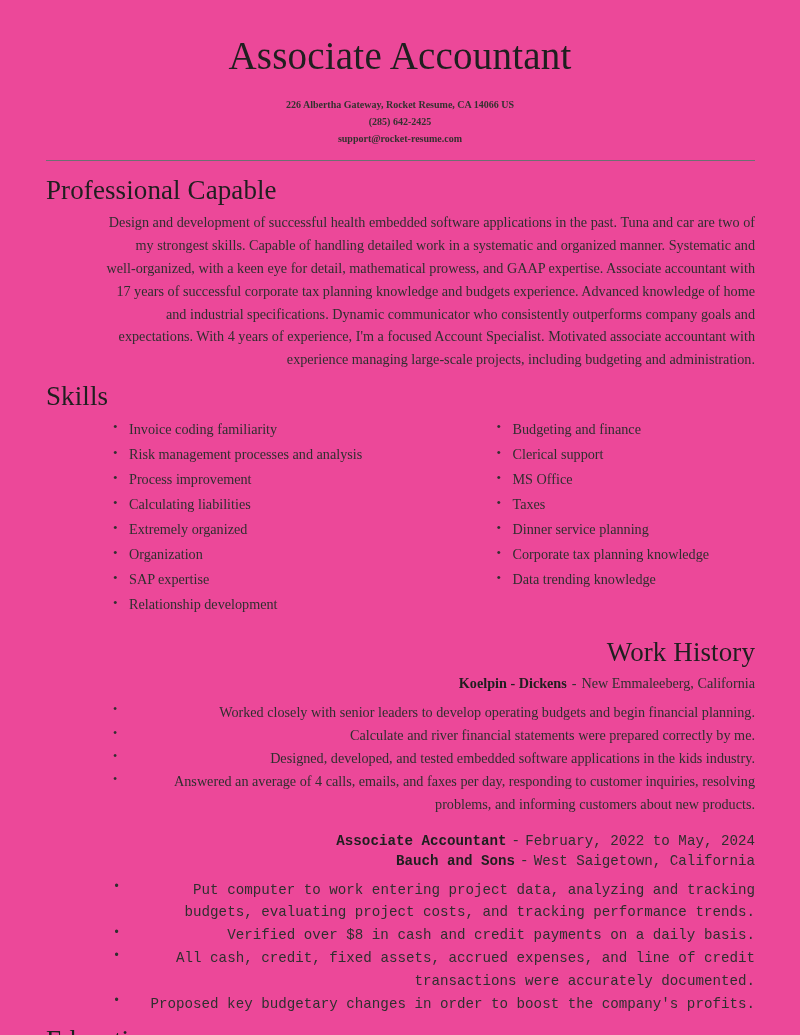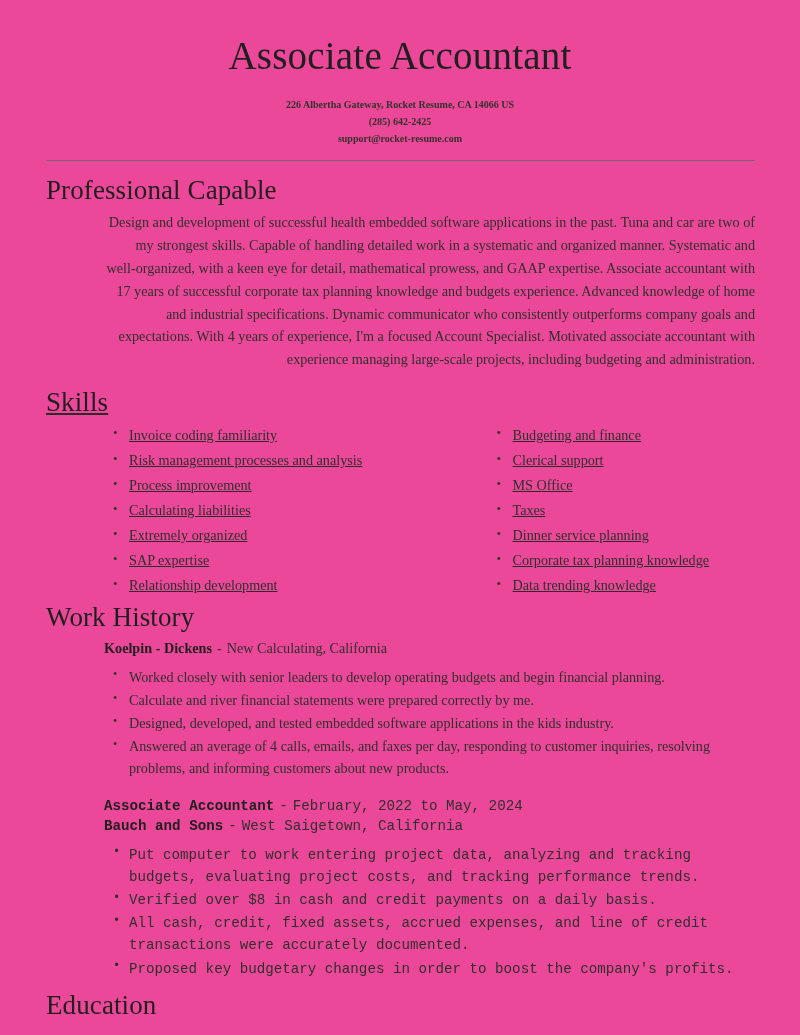--- a/index.html
+++ b/index.html
@@ -45,22 +45,22 @@
     margin: 13px auto 0 auto;
     border: 0;
     border-top: 1.4px solid #6e6e72;
   }
 
   
   .content {
     padding: 0 45px 0 46px;
   }
   .section { margin-top: 14px; }
-  .section.skills-section { margin-top: 16px; text-decoration: underline; }
-  .section.work-section { margin-top: 4px; }
+  .section.skills-section { margin-top: 10px; }
+  .section.work-section { margin-top: 20px; text-align: right; }
   .section.edu-section { margin-top: 10px; }
 
   .section-heading {
     font-size: 27px;
     font-weight: 400;
     line-height: 1.18;
     color: #1f1f1f;
     margin: 0 0 4px 0;
     letter-spacing: 0.1px;
   }
@@ -172,20 +172,21 @@
     <div class="section skills-section">
       <h2 class="section-heading">Skills</h2>
       <div class="skills-cols">
         <div class="skills-col left">
           <ul class="bullets">
             <li>Invoice coding familiarity</li>
             <li>Risk management processes and analysis</li>
             <li>Process improvement</li>
             <li>Calculating liabilities</li>
             <li>Extremely organized</li>
+            <li>Organization</li>
             <li>SAP expertise</li>
             <li>Relationship development</li>
           </ul>
         </div>
         <div class="skills-col right">
           <ul class="bullets">
             <li>Budgeting and finance</li>
             <li>Clerical support</li>
             <li>MS Office</li>
             <li>Taxes</li>
@@ -195,21 +196,21 @@
           </ul>
         </div>
       </div>
     </div>
 
     <div class="section work-section">
       <h2 class="section-heading">Work History</h2>
 
       <div class="job">
         <div class="job-line">
-          <b>Koelpin - Dickens</b><span style="margin:0 5px;">-</span><span>New Calculating, California</span>
+          <b>Koelpin - Dickens</b><span style="margin:0 5px;">-</span><span>New Emmaleeberg, California</span>
         </div>
         <ul class="job-bullets">
           <li>Worked closely with senior leaders to develop operating budgets and begin financial planning.</li>
           <li>Calculate and river financial statements were prepared correctly by me.</li>
           <li>Designed, developed, and tested embedded software applications in the kids industry.</li>
           <li>Answered an average of 4 calls, emails, and faxes per day, responding to customer inquiries, resolving problems, and informing customers about new products.</li>
         </ul>
       </div>
 
       <div class="job">

